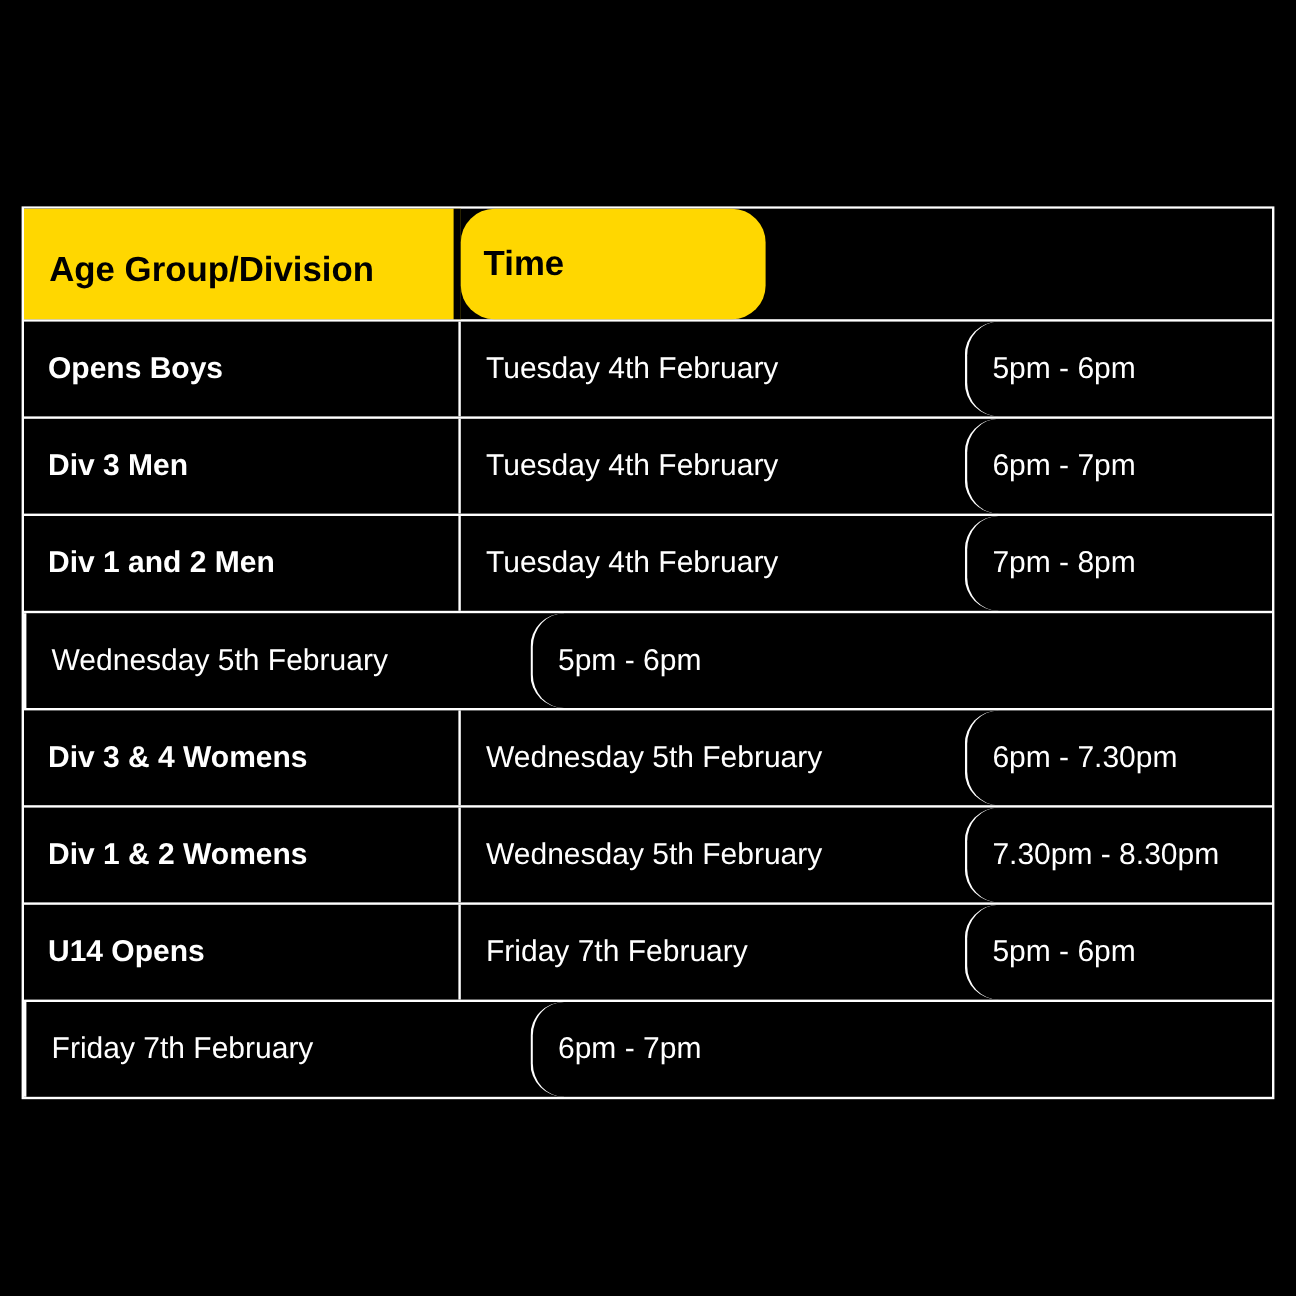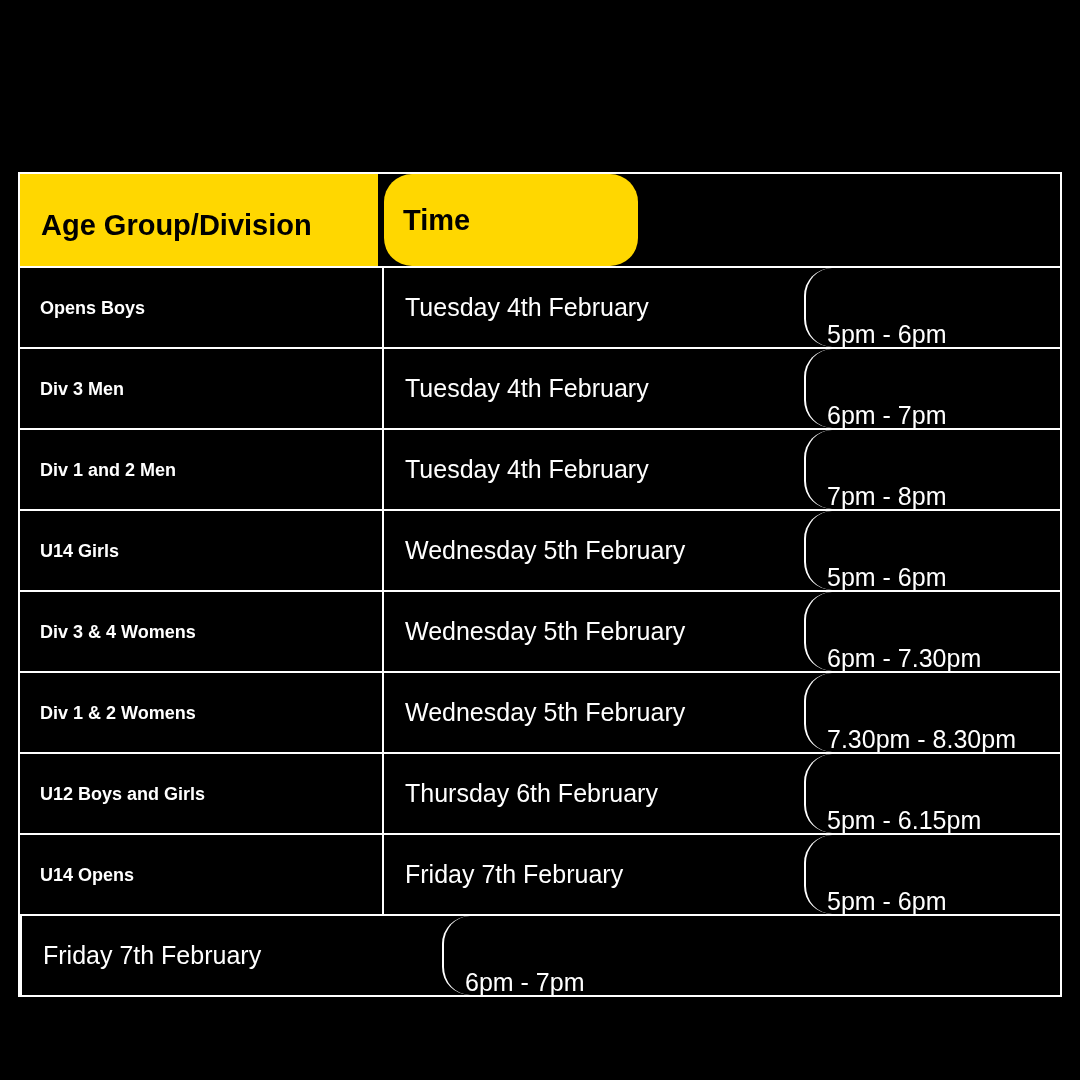--- a/index.html
+++ b/index.html
@@ -134,32 +134,31 @@
     font-size: 29px;
   }
 
   
   .body-row .cell {
     color: #FFFFFF;
     padding-left: 20px;
   }
   .body-row .col-1 {
     font-weight: bold;
-    font-size: 18px;
+    font-size: 25px;
   }
   .body-row .col-2 {
     font-weight: normal;
     font-size: 25px;
     padding-left: 21px;
   }
   .body-row .col-3 {
     font-weight: normal;
     font-size: 25px;
     padding-left: 21px;
-    align-items: flex-end;
   }
 
   .cell-text {
     display: block;
     line-height: 1;
   }
 </style>
 </head>
 <body>
 
@@ -208,23 +207,20 @@
         </div>
         <div class="cell col-2">
           <span class="cell-text">Tuesday 4th February</span>
         </div>
         <div class="cell col-3">
           <span class="cell-text">7pm - 8pm</span>
         </div>
       </div>
 
       <div class="row body-row">
-        <div class="cell col-1">
-          <span class="cell-text">U14 Girls</span>
-        </div>
         <div class="cell col-2">
           <span class="cell-text">Wednesday 5th February</span>
         </div>
         <div class="cell col-3">
           <span class="cell-text">5pm - 6pm</span>
         </div>
       </div>
 
       <div class="row body-row">
         <div class="cell col-1">
@@ -243,31 +239,20 @@
           <span class="cell-text">Div 1 &amp; 2 Womens</span>
         </div>
         <div class="cell col-2">
           <span class="cell-text">Wednesday 5th February</span>
         </div>
         <div class="cell col-3">
           <span class="cell-text">7.30pm - 8.30pm</span>
         </div>
       </div>
 
-      <div class="row body-row">
-        <div class="cell col-1">
-          <span class="cell-text">U12 Boys and Girls</span>
-        </div>
-        <div class="cell col-2">
-          <span class="cell-text">Thursday 6th February</span>
-        </div>
-        <div class="cell col-3">
-          <span class="cell-text">5pm - 6.15pm</span>
-        </div>
-      </div>
 
       <div class="row body-row">
         <div class="cell col-1">
           <span class="cell-text">U14 Opens</span>
         </div>
         <div class="cell col-2">
           <span class="cell-text">Friday 7th February</span>
         </div>
         <div class="cell col-3">
           <span class="cell-text">5pm - 6pm</span>

